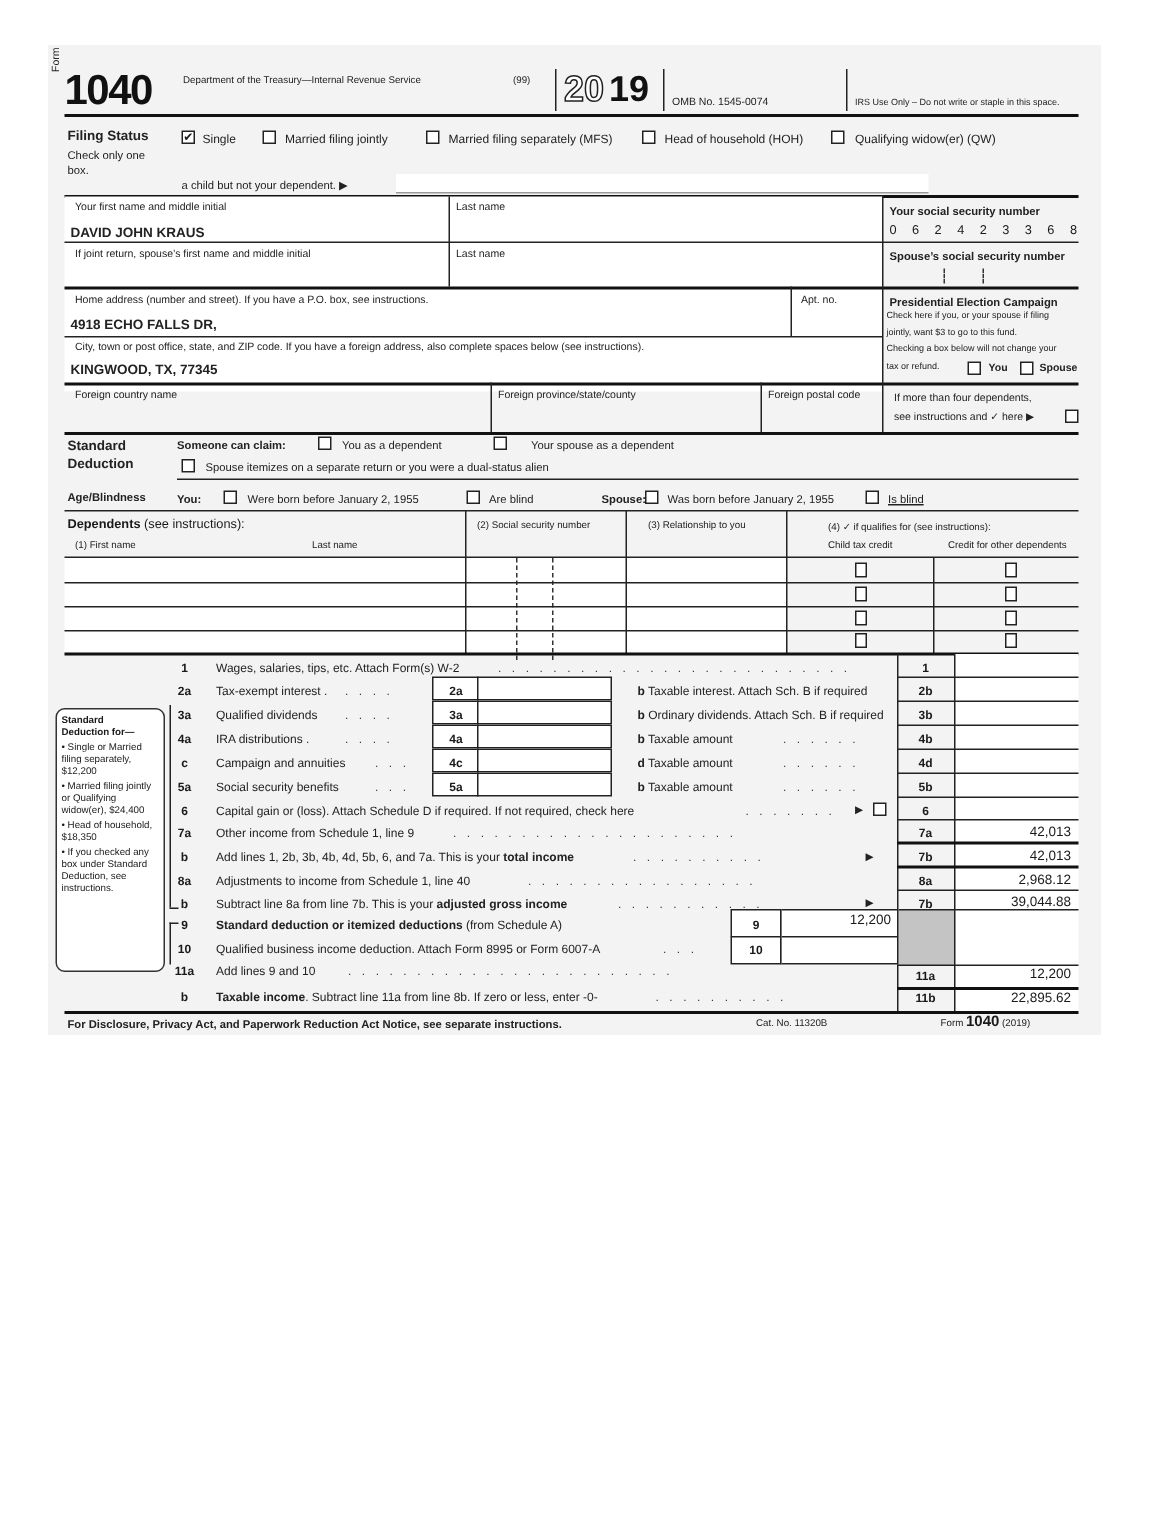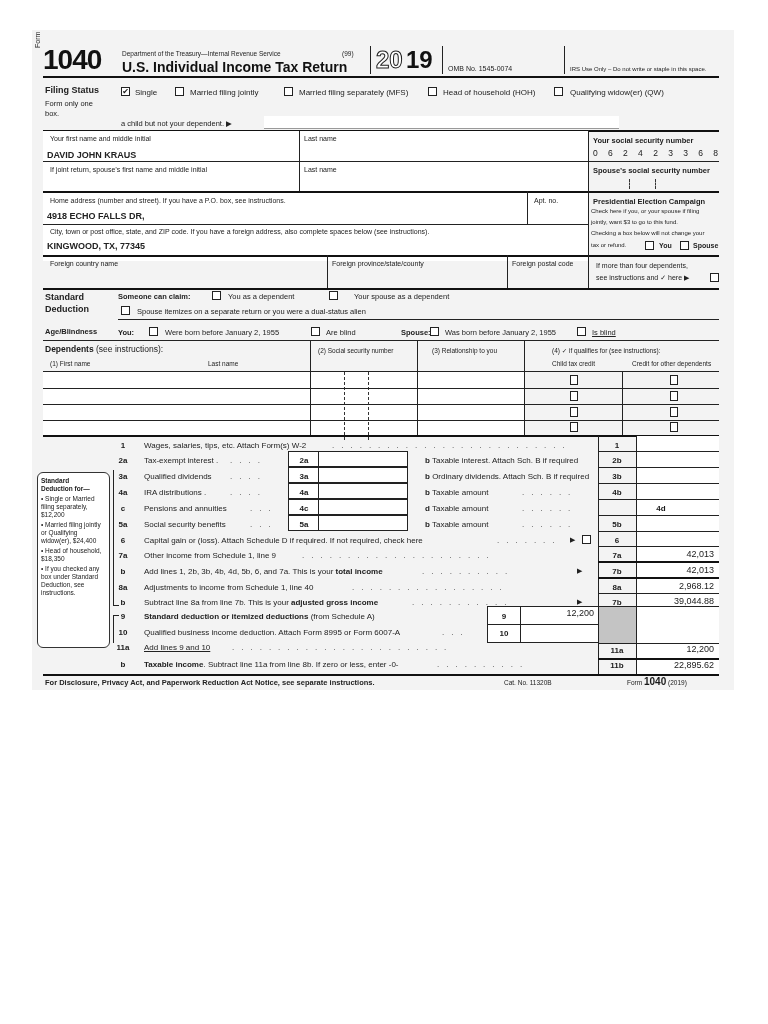--- a/index.html
+++ b/index.html
@@ -26,32 +26,31 @@
 </style>
 </head>
 <body>
 
 <div class="page">
 
   <div class="t" style="left:2px;top:18px;font-size:7px;transform:rotate(-90deg);transform-origin:left top;">Form</div>
   <div class="t b" style="left:11px;top:14px;font-size:28px;letter-spacing:-1px;color:#111;">1040</div>
   <div class="t" style="left:90px;top:20px;font-size:6.5px;">Department of the Treasury—Internal Revenue Service</div>
   <div class="t" style="left:310px;top:20px;font-size:6.5px;">(99)</div>
-  <div class="t b" style="left:90px;top:29px;font-size:14px;color:#111;">U.S. Individual Income Tax Return</div>
   <div class="vl" style="left:338px;top:16px;height:28px;"></div>
   <div class="t b" style="left:344px;top:16px;font-size:24px;color:#fff;-webkit-text-stroke:1px #222;">20</div>
   <div class="t b" style="left:374px;top:16px;font-size:24px;color:#111;">19</div>
   <div class="vl" style="left:410px;top:16px;height:28px;"></div>
   <div class="t" style="left:416px;top:35px;font-size:7px;">OMB No. 1545-0074</div>
   <div class="vl" style="left:532px;top:16px;height:28px;"></div>
   <div class="t" style="left:538px;top:36px;font-size:6px;">IRS Use Only – Do not write or staple in this space.</div>
   <div class="hl2" style="left:11px;top:46px;width:676px;"></div>
 
   <div class="t b" style="left:13px;top:55px;font-size:9px;">Filing Status</div>
-  <div class="abs" style="left:13px;top:69px;width:60px;font-size:7.5px;line-height:10px;">Form only one box.</div>
+  <div class="abs" style="left:13px;top:69px;width:60px;font-size:7.5px;line-height:10px;">Check only one box.</div>
 
   <div class="cb" style="left:89px;top:57px;font-size:8px;line-height:7px;text-align:center;">✔</div>
   <div class="t" style="left:103px;top:58px;">Single</div>
   <div class="cb" style="left:143px;top:57px;"></div>
   <div class="t" style="left:158px;top:58px;">Married filing jointly</div>
   <div class="cb" style="left:252px;top:57px;"></div>
   <div class="t" style="left:267px;top:58px;">Married filing separately (MFS)</div>
   <div class="cb" style="left:396px;top:57px;"></div>
   <div class="t" style="left:411px;top:58px;">Head of household (HOH)</div>
   <div class="cb" style="left:522px;top:57px;"></div>
@@ -249,29 +248,29 @@
   <div class="vl" style="left:286px;top:453px;height:16px;"></div>
   <div class="ln" style="left:261px;top:458px;">4a</div>
   <div class="abs" style="left:288px;top:455px;width:86px;height:12px;"></div>
   <div class="t" style="left:393px;top:458px;"><b>b</b> <span>Taxable amount</span></div>
   <div class="dots" style="left:490px;top:458px;width:70px;">......</div>
   <div class="ln" style="left:574px;top:458px;">4b</div>
   <div class="val" style="left:598px;top:457px;"></div>
   <div class="hl" style="left:566px;top:469px;width:121px;"></div>
 
   <div class="ln" style="left:80px;top:474px;">c</div>
-  <div class="t" style="left:112px;top:474px;">Pensions and annuities</div>
+  <div class="t" style="left:112px;top:474px;">Campaign and annuities</div>
   <div class="dots" style="left:218px;top:474px;width:40px;">...</div>
   <div class="box" style="left:256px;top:469px;width:120px;height:16px;"></div>
   <div class="vl" style="left:286px;top:469px;height:16px;"></div>
   <div class="ln" style="left:261px;top:474px;">4c</div>
   <div class="abs" style="left:288px;top:471px;width:86px;height:12px;"></div>
   <div class="t" style="left:393px;top:474px;"><b>d</b> <span>Taxable amount</span></div>
   <div class="dots" style="left:490px;top:474px;width:70px;">......</div>
-  <div class="ln" style="left:574px;top:474px;margin-left:44px;">4d</div>
+  <div class="ln" style="left:574px;top:474px;">4d</div>
   <div class="val" style="left:598px;top:473px;"></div>
   <div class="hl" style="left:566px;top:485px;width:121px;"></div>
 
   <div class="ln" style="left:80px;top:490px;">5a</div>
   <div class="t" style="left:112px;top:490px;">Social security benefits</div>
   <div class="dots" style="left:218px;top:490px;width:40px;">...</div>
   <div class="box" style="left:256px;top:485px;width:120px;height:16px;"></div>
   <div class="vl" style="left:286px;top:485px;height:16px;"></div>
   <div class="ln" style="left:261px;top:490px;">5a</div>
   <div class="abs" style="left:288px;top:487px;width:86px;height:12px;"></div>
@@ -330,21 +329,21 @@
   <div class="ln" style="left:80px;top:598px;">10</div>
   <div class="t" style="left:112px;top:598px;">Qualified business income deduction. Attach Form 8995 or Form 6007-A</div>
   <div class="dots" style="left:410px;top:598px;width:45px;">...</div>
   <div class="box" style="left:488px;top:594px;width:79px;height:19px;"></div>
   <div class="box" style="left:455px;top:594px;width:34px;height:19px;"></div>
   <div class="ln" style="left:461px;top:599px;">10</div>
   <div class="val" style="left:478px;top:597px;"></div>
   <div class="hl" style="left:566px;top:613px;width:121px;"></div>
 
   <div class="ln" style="left:80px;top:613px;">11a</div>
-  <div class="t" style="left:112px;top:613px;text-decoration:underline;">Add lines 9 and 10</div>
+  <div class="t" style="left:112px;top:613px;">Add lines 9 and 10</div>
   <div class="dots" style="left:200px;top:613px;width:360px;">........................</div>
   <div class="ln" style="left:574px;top:616px;">11a</div>
   <div class="val" style="left:598px;top:614px;">12,200</div>
   <div class="hl2" style="left:566px;top:628px;width:121px;"></div>
 
   <div class="ln" style="left:80px;top:630px;">b</div>
   <div class="t" style="left:112px;top:630px;"><b>Taxable income</b><span>. Subtract line 11a from line 8b. If zero or less, enter -0-</span></div>
   <div class="dots" style="left:405px;top:630px;width:155px;">..........</div>
   <div class="ln" style="left:574px;top:631px;">11b</div>
   <div class="val" style="left:598px;top:630px;">22,895.62</div>

